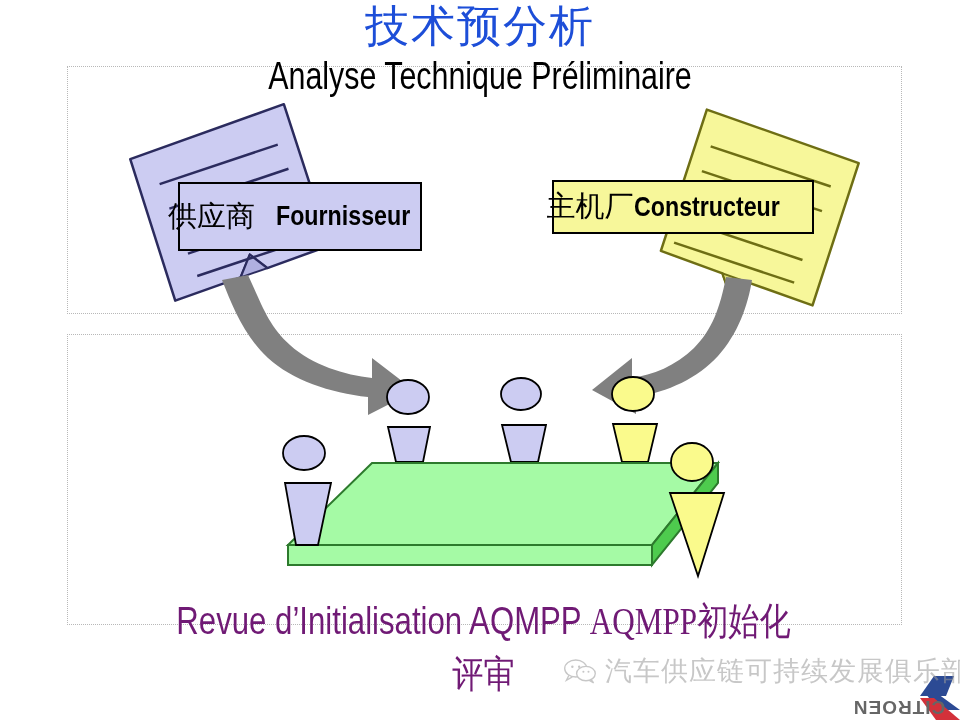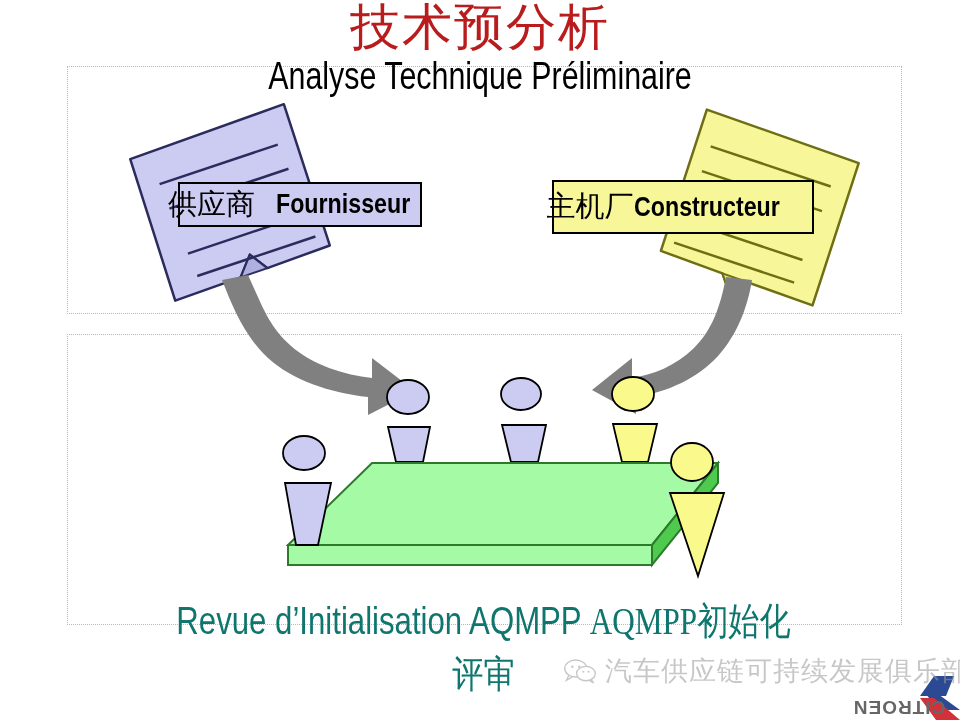--- a/index.html
+++ b/index.html
@@ -27,24 +27,24 @@
   #title-block {
     position: absolute;
     left: 0;
     top: 2px;
     width: 960px;
     text-align: center;
     z-index: 40;
   }
   #title-cn {
     font-family: "Liberation Serif", "DejaVu Serif", serif;
-    font-size: 50px;
+    font-size: 44px;
     line-height: 50px;
     letter-spacing: 2px;
-    color: #b91c1c;
+    color: #1d4ed8;
     white-space: nowrap;
   }
   #title-fr {
     font-family: "Liberation Sans Narrow", "Liberation Sans", sans-serif;
     font-size: 38px;
     line-height: 48px;
     color: #000000;
     white-space: nowrap;
     transform: scaleX(0.80);
     transform-origin: center top;
@@ -76,21 +76,21 @@
     border: 2px solid #000000;
     box-sizing: border-box;
     display: flex;
     align-items: center;
     justify-content: center;
     z-index: 25;
     white-space: nowrap;
     padding: 0 8px;
   }
   #label-supplier {
-    left: 178px; top: 182px; width: 244px; height: 45px;
+    left: 178px; top: 182px; width: 244px; height: 69px;
     background: #ccccf2;
     gap: 20px;
   }
   #label-oem {
     left: 552px; top: 180px; width: 262px; height: 54px;
     background: #f7f79a;
     justify-content: flex-end;
   }
   .lbl-cn {
     font-family: "Liberation Serif", "DejaVu Serif", serif;
@@ -111,21 +111,21 @@
   #caption {
     position: absolute;
     left: 67px;
     top: 595px;
     width: 833px;
     text-align: center;
     z-index: 40;
     font-family: "Liberation Sans Narrow", "Liberation Sans", sans-serif;
     font-size: 38px;
     line-height: 53px;
-    color: #0f766e;
+    color: #701a75;
   }
   #caption .cap-line { transform: scaleX(0.82); transform-origin: center center; }
   .cap-cn { font-family: "Liberation Serif", "DejaVu Serif", serif; }
 
   
   #watermark {
     position: absolute;
     left: 563px;
     top: 653px;
     z-index: 50;

